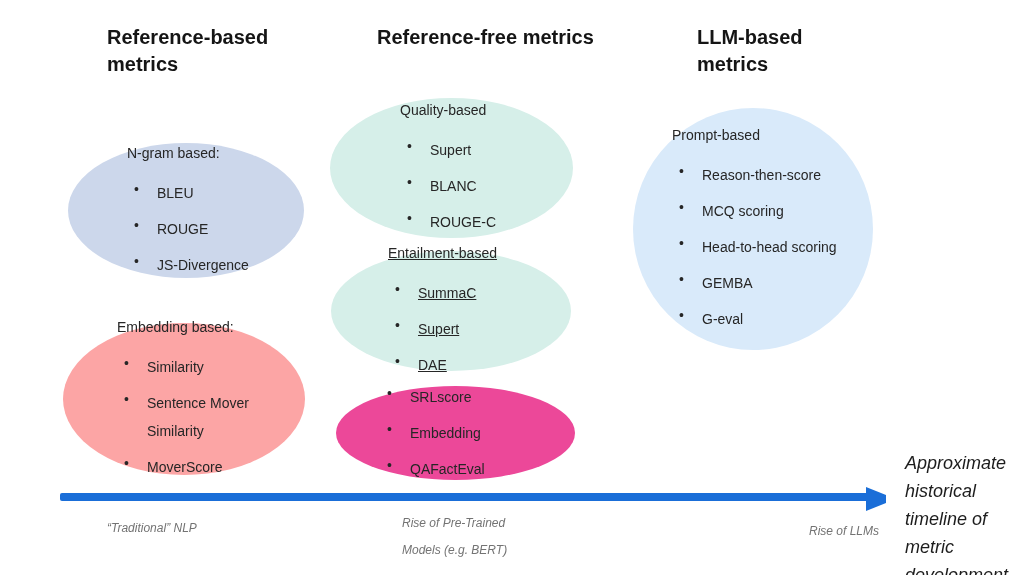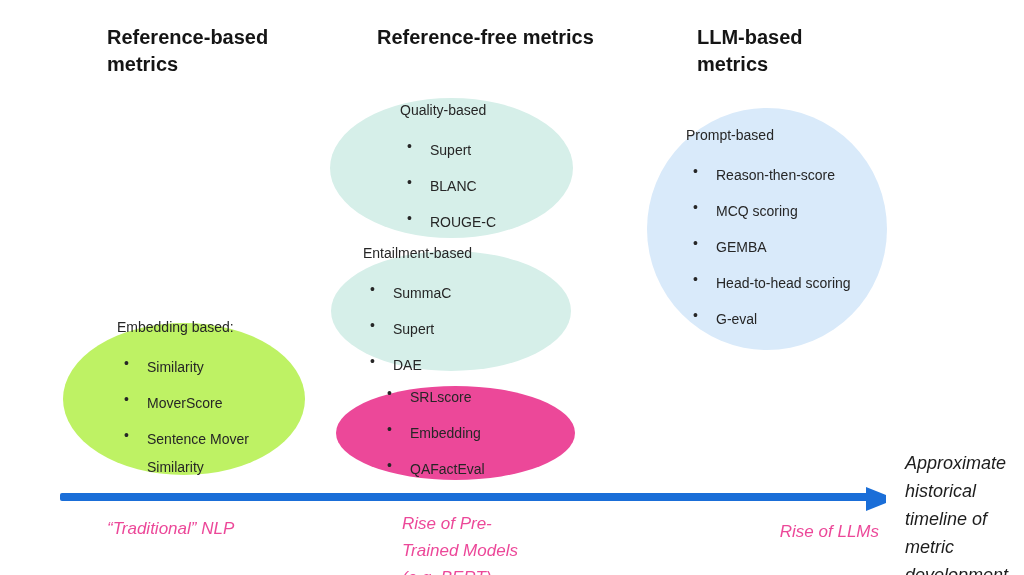--- a/index.html
+++ b/index.html
@@ -50,24 +50,24 @@
     top: 0;
   }
 
   #el-ngram     { left: 60px;  top: 135px; width: 236px; height: 135px; }
   #el-ngram .content     { margin-left: 47px; width: 175px; }
   #el-embed     { left: 55px;  top: 315px; width: 242px; height: 152px; }
   #el-embed .content     { margin-left: 42px; width: 190px; }
   #el-quality   { left: 322px; top: 90px;  width: 243px; height: 140px; }
   #el-quality .content   { margin-left: 58px; width: 150px; }
   #el-entail    { left: 323px; top: 243px; width: 240px; height: 120px; }
-  #el-entail .content    { margin-left: 20px; width: 160px; }
+  #el-entail .content    { margin-left: 45px; width: 160px; text-decoration: underline; }
   #el-srl       { left: 328px; top: 378px; width: 239px; height: 94px; }
   #el-srl .content       { margin-left: 32px; width: 160px; }
-  #el-prompt    { left: 639px; top: 100px; width: 240px; height: 242px; }
+  #el-prompt    { left: 625px; top: 100px; width: 240px; height: 242px; }
   #el-prompt .content    { margin-left: 27px; width: 190px; }
 
   .timeline-line {
     position: absolute;
     left: 52px;
     top: 485px;
     width: 808px;
     height: 4px;
     border-radius: 2px;
   }
@@ -77,24 +77,24 @@
     top: 479px;
     width: 0;
     height: 0;
     border-top: 8px solid transparent;
     border-bottom: 8px solid transparent;
     border-left: 20px solid #1a6ed8;
   }
 
   .era-label {
     position: absolute;
-    font-size: 17px;
+    font-size: 12px;
     font-style: italic;
     line-height: 27px;
-    color: #ec4899;
+    color: #737373;
   }
   #era-traditional { left: 95px;  top: 503px; width: 220px; }
   #era-pretrained  { left: 390px; top: 498px; width: 148px; }
   #era-llms        { left: 695px; top: 506px; width: 180px; text-align: right; }
   #timeline-caption {
     position: absolute;
     left: 893px; top: 437px; width: 122px;
     font-size: 18px;
     font-style: italic;
     line-height: 28px;
@@ -103,28 +103,38 @@
 </style>
 </head>
 <body>
 
 <div class="canvas">
 
   <div class="col-header" id="hdr-ref-based">Reference-based metrics</div>
   <div class="col-header" id="hdr-llm">LLM-based metrics</div>
   <div class="col-header" id="hdr-ref-free">Reference-free metrics</div>
 
+  <div class="bubble" id="el-ngram" style="background-color: rgb(204, 215, 235);">
+    <div class="content">
+      <div class="group-heading">N-gram based:</div>
+      <ul>
+        <li>BLEU</li>
+        <li>ROUGE</li>
+        <li>JS-Divergence</li>
+      </ul>
+    </div>
+  </div>
 
-  <div class="bubble" id="el-embed" style="background-color: #bef264;">
+  <div class="bubble" id="el-embed" style="background-color: #fca5a5;">
     <div class="content">
       <div class="group-heading">Embedding based:</div>
       <ul>
         <li>Similarity</li>
+        <li>Sentence Mover Similarity</li>
         <li>MoverScore</li>
-        <li>Sentence Mover Similarity</li>
       </ul>
     </div>
   </div>
 
   <div class="bubble" id="el-quality" style="background-color: rgb(214, 239, 233);">
     <div class="content">
       <div class="group-heading">Quality-based</div>
       <ul>
         <li>Supert</li>
         <li>BLANC</li>
@@ -153,22 +163,22 @@
       </ul>
     </div>
   </div>
 
   <div class="bubble" id="el-prompt" style="background-color: rgb(217, 234, 250);">
     <div class="content">
       <div class="group-heading">Prompt-based</div>
       <ul>
         <li>Reason-then-score</li>
         <li>MCQ scoring</li>
+        <li>Head-to-head scoring</li>
         <li>GEMBA</li>
-        <li>Head-to-head scoring</li>
         <li>G-eval</li>
       </ul>
     </div>
   </div>
 
   <div class="timeline-line" style="background-color: rgb(26, 110, 216);"></div>
   <div class="timeline-arrowhead" style="border-left-color: rgb(26, 110, 216);"></div>
 
   <div class="era-label" id="era-traditional">“Traditional” NLP</div>
   <div class="era-label" id="era-pretrained">Rise of Pre-Trained Models (e.g. BERT)</div>

